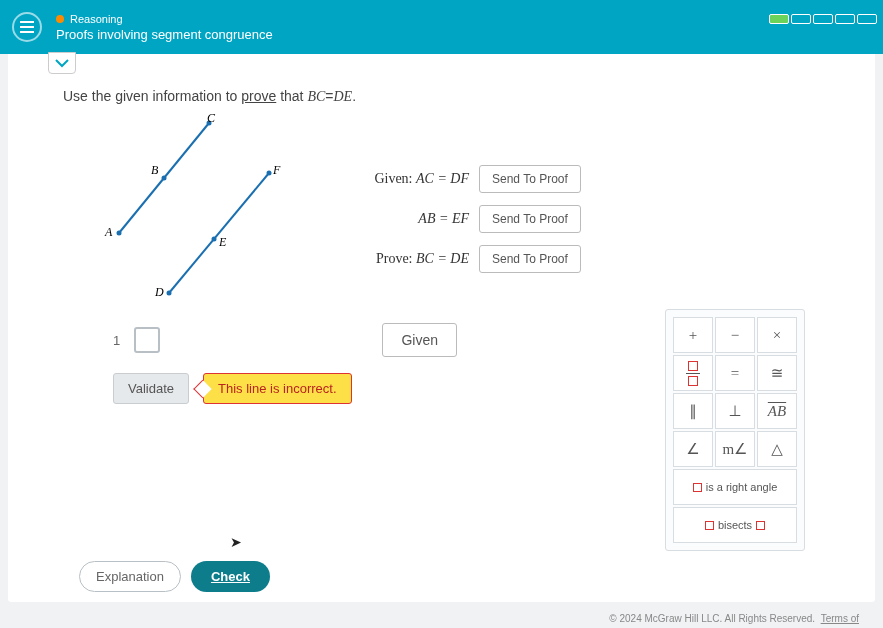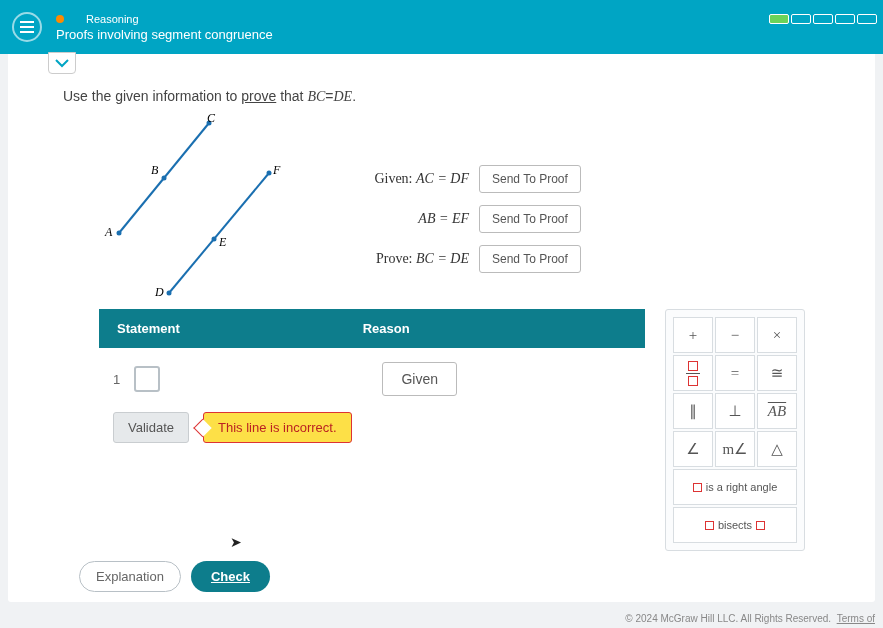--- a/index.html
+++ b/index.html
@@ -22,21 +22,21 @@
     color: #fff;
   }
   .hamburger {
     width: 30px; height: 30px; border-radius: 50%;
     border: 2px solid rgba(255,255,255,.6);
     display: flex; flex-direction: column; justify-content: center; align-items: center;
     gap: 3px; cursor: pointer;
   }
   .hamburger span { width: 14px; height: 2px; background: #fff; }
   .hdr-txt { margin-left: 14px; }
-  .hdr-cat { font-size: 11px; display: flex; align-items: center; gap: 22px; }
+  .hdr-cat { font-size: 11px; display: flex; align-items: center; gap: 6px; }
   .hdr-cat .dot { width: 8px; height: 8px; border-radius: 50%; background: #ff8a00; }
   .hdr-title { font-size: 13px; font-weight: normal; margin-top: 2px; }
   .progress {
     position: absolute; right: 6px; top: 14px;
     display: flex; gap: 2px;
   }
   .progress .seg {
     width: 20px; height: 10px; border: 1px solid #fff; border-radius: 2px;
     background: transparent;
   }
@@ -141,21 +141,21 @@
   .explain{
     border:1px solid #b8c0c6; border-radius:16px; padding:7px 16px;
     font-size:13px; color:#666; background:#fff; cursor:pointer;
   }
   .check{
     border:none; border-radius:16px; padding:7px 20px;
     font-size:13px; color:#fff; background:#0d7d8c; cursor:pointer; font-weight:bold;text-decoration:underline;
   }
 
   .foot{
-    position:absolute; bottom:4px; right:8px; font-size:10px; color:#888;
+    position:absolute; bottom:4px; right:24px; font-size:10px; color:#888;
   }
   .foot a{color:#888;}
 
   .cursor-ptr {
     position:absolute; left:222px; top:480px; font-size:14px; color:#222;
   }
 </style>
 </head>
 <body>
 
@@ -223,24 +223,20 @@
       </div>
       <div class="grow">
         <span class="glabel"><span>Prove:</span> <span class="mi">BC = DE</span></span>
         <button class="sendbtn">Send To Proof</button>
       </div>
     </div>
   </div>
 
   <div class="proofwrap">
     <div class="ptable">
-      <div class="phead">
-        <div class="c1">Statement</div>
-        <div>Reason</div>
-      </div>
       <div class="prow">
         <span class="idx">1</span>
         <div class="stmtbox"></div>
         <div class="reasoncell">
           <div class="reasonbox">Given</div>
         </div>
       </div>
       <div class="valrow">
         <button class="validate">Validate</button>
         <div class="err">This line is incorrect.</div>

